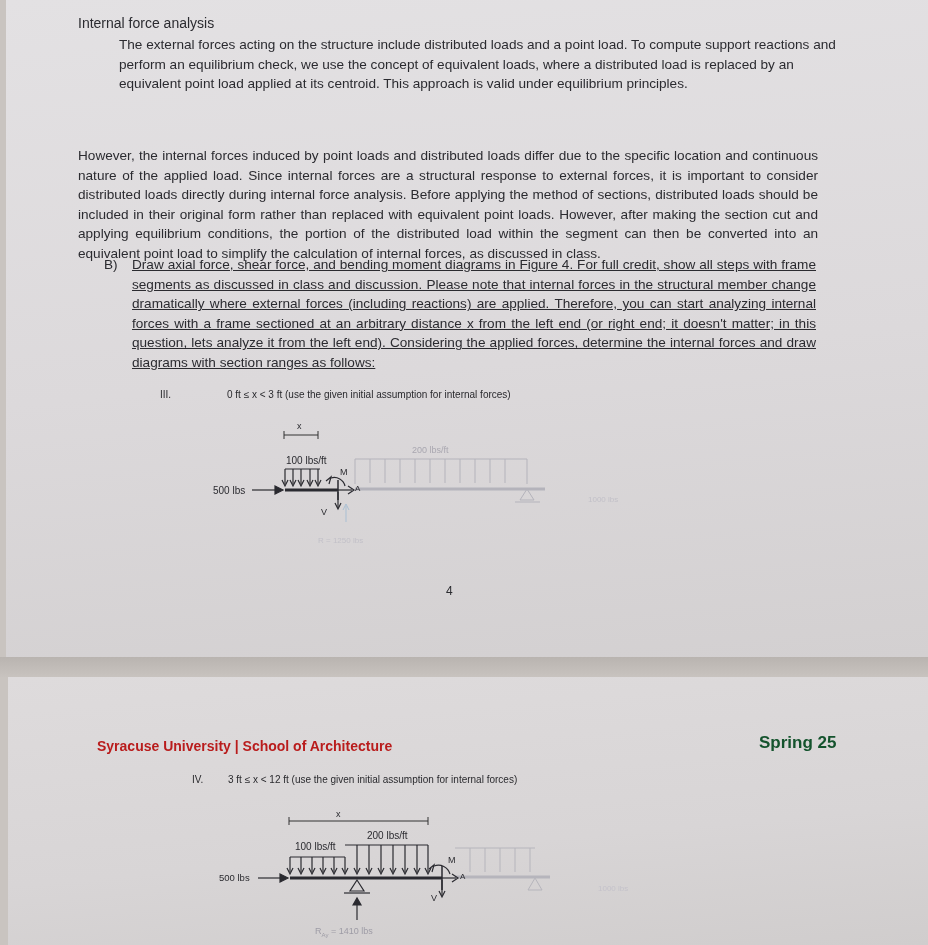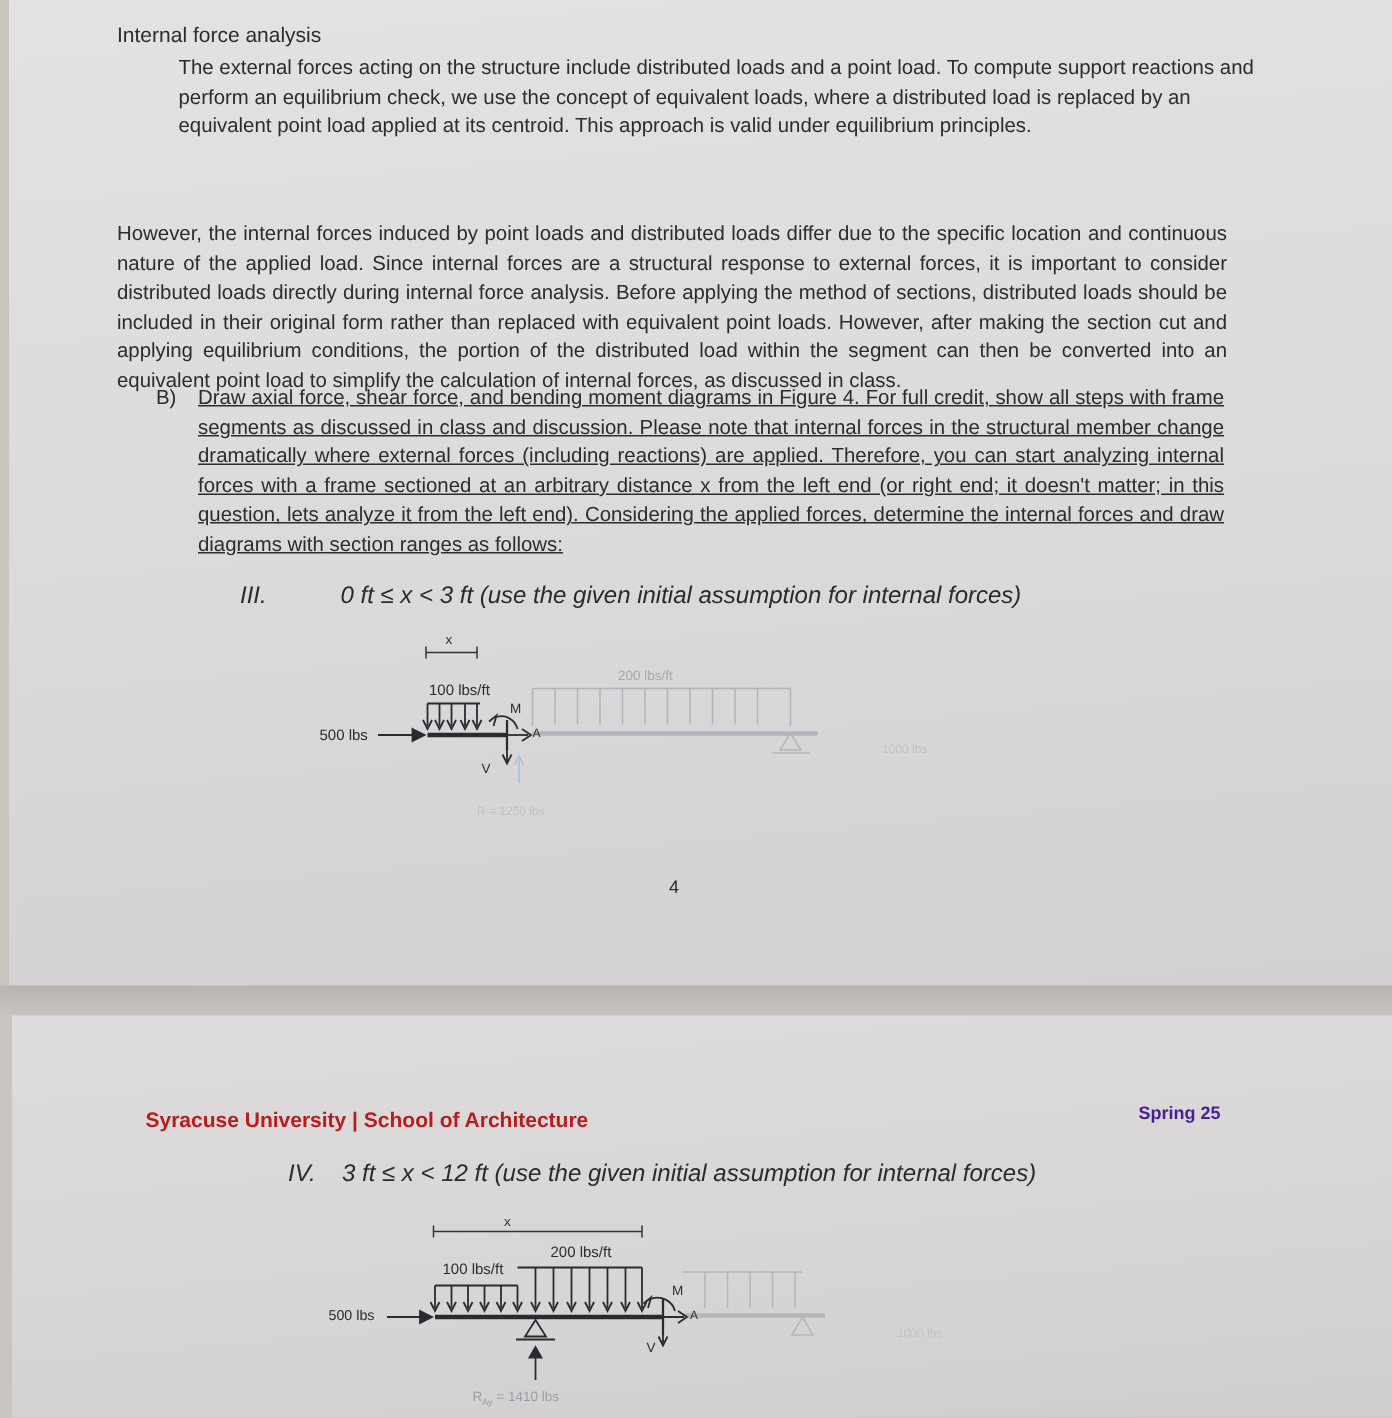--- a/index.html
+++ b/index.html
@@ -22,25 +22,25 @@
       position: absolute; left: 0; top: 657px; width: 928px; height: 20px;
       background: linear-gradient(180deg, #b9b4b0, #c8c3bf);
     }
     .text { position: absolute; font-size: 13.6px; line-height: 19.6px; color: #2b2b30; }
     .heading { left: 78px; top: 14px; font-size: 14px; }
     .para1 { left: 78px; top: 35px; width: 740px; margin-left: 41px; }
     .para2 { left: 78px; top: 106px; width: 740px; text-align: justify; margin-top: 40px; }
     .partB { left: 104px; top: 255px; width: 712px; }
     .partB .label { position: absolute; left: 0; top: 0; }
     .partB .body { position: absolute; left: 28px; top: 0; width: 684px; text-align: justify; text-decoration: underline; }
-    .roman { position: absolute; font-size: 16px; font-style: italic; }
+    .roman { position: absolute; font-size: 10px; }
     .fig-text { position: absolute; font-size: 10px; color: #2b2b30; }
     .faint { color: #a9a7b0; }
     .footer-left { left: 97px; top: 737px; font-size: 14px; font-weight: bold; color: #b91c1c; }
-    .footer-right { left: 759px; top: 733px; font-size: 12px; font-weight: bold; color: #4c1d95; }
+    .footer-right { left: 759px; top: 733px; font-size: 17px; font-weight: bold; color: #14532d; }
     svg { position: absolute; overflow: visible; }
   </style>
 </head>
 <body>
 
 <div class="sheet top"></div>
 <div class="gap"></div>
 <div class="sheet bottom"></div>
 
 <div class="text heading">Internal force analysis</div>

